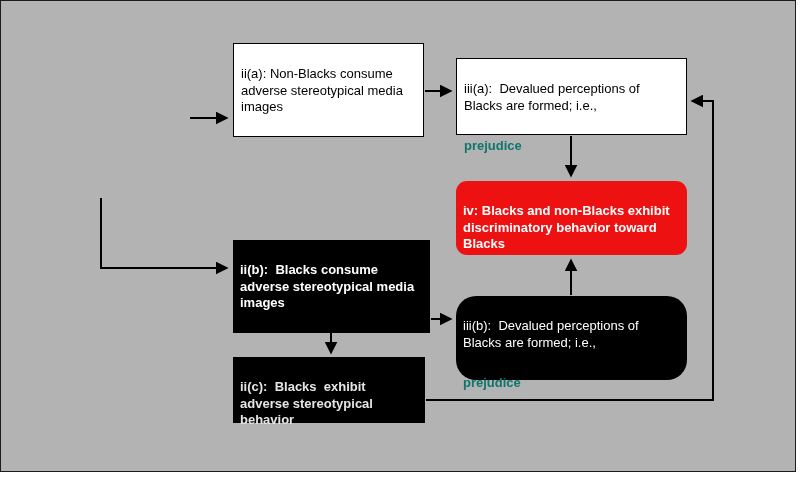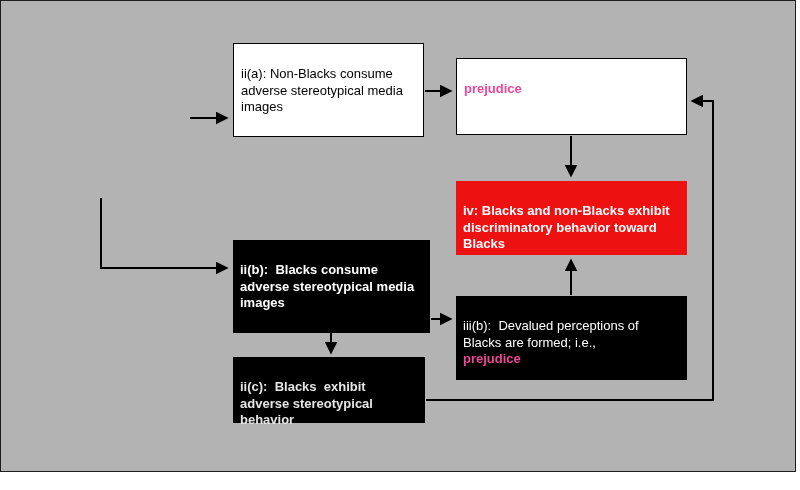--- a/index.html
+++ b/index.html
@@ -43,35 +43,35 @@
     background: #ffffff; color: #000000;
     border: 1px solid #000000;
   }
   .box-iiia {
     left: 455px; top: 57px; width: 231px; height: 77px;
     background: #ffffff; color: #000000;
     border: 1px solid #000000;
   }
   .box-iv {
     left: 455px; top: 180px; width: 231px; height: 74px;
-    background: #ee1111; color: #ffffff; font-weight: bold;
+    background: #ee1111; color: #ffffff; font-weight: bold; border-radius: 11px;
   }
   .box-iib {
     left: 232px; top: 239px; width: 197px; height: 93px;
     background: #000000; color: #ffffff; font-weight: bold;
   }
   .box-iiib {
     left: 455px; top: 295px; width: 231px; height: 84px;
-    background: #000000; color: #ffffff;
+    background: #000000; color: #ffffff; border-radius: 20px;
   }
   .box-iic {
     left: 232px; top: 356px; width: 192px; height: 66px;
     background: #000000; color: #e5e5e5; font-weight: bold;
   }
-  .box-iiia .highlight, .box-iiib .highlight { color: #ec4899; }
+  .box-iiia .highlight, .box-iiib .highlight { color: #0f766e; margin-top: 24px; }
 </style>
 </head>
 <body>
 
 <div class="frame">
 
   <svg class="arrow-layer" width="796" height="472" viewBox="0 0 796 472" xmlns="http://www.w3.org/2000/svg">
     <defs>
       <marker id="arr" viewBox="0 0 10 10" refX="8" refY="5" markerWidth="6.5" markerHeight="6.5" orient="auto-start-reverse">
         <path d="M0,0 L10,5 L0,10 z" fill="#000000"></path>
@@ -86,20 +86,21 @@
     <line x1="330" y1="322" x2="330" y2="351" stroke="#000" stroke-width="2" marker-start="url(#arr)" marker-end="url(#arr)"></line>
     <polyline points="425,399 712,399 712,100 692,100" fill="none" stroke="#000" stroke-width="2" marker-end="url(#arr)"></polyline>
   </svg>
 
 
   <div class="box box-iia">
     <span class="box-text">ii(a): Non-Blacks consume adverse stereotypical media images</span>
   </div>
 
   <div class="box box-iiia">
+    <span class="box-text">iii(a):  Devalued perceptions of Blacks are formed; i.e.,</span>
     <span class="highlight">prejudice</span>
   </div>
 
   <div class="box box-iv">
     <span class="box-text">iv: Blacks and non-Blacks exhibit discriminatory behavior toward Blacks</span>
   </div>
 
   <div class="box box-iib">
     <span class="box-text">ii(b):  Blacks consume adverse stereotypical media images</span>
   </div>

